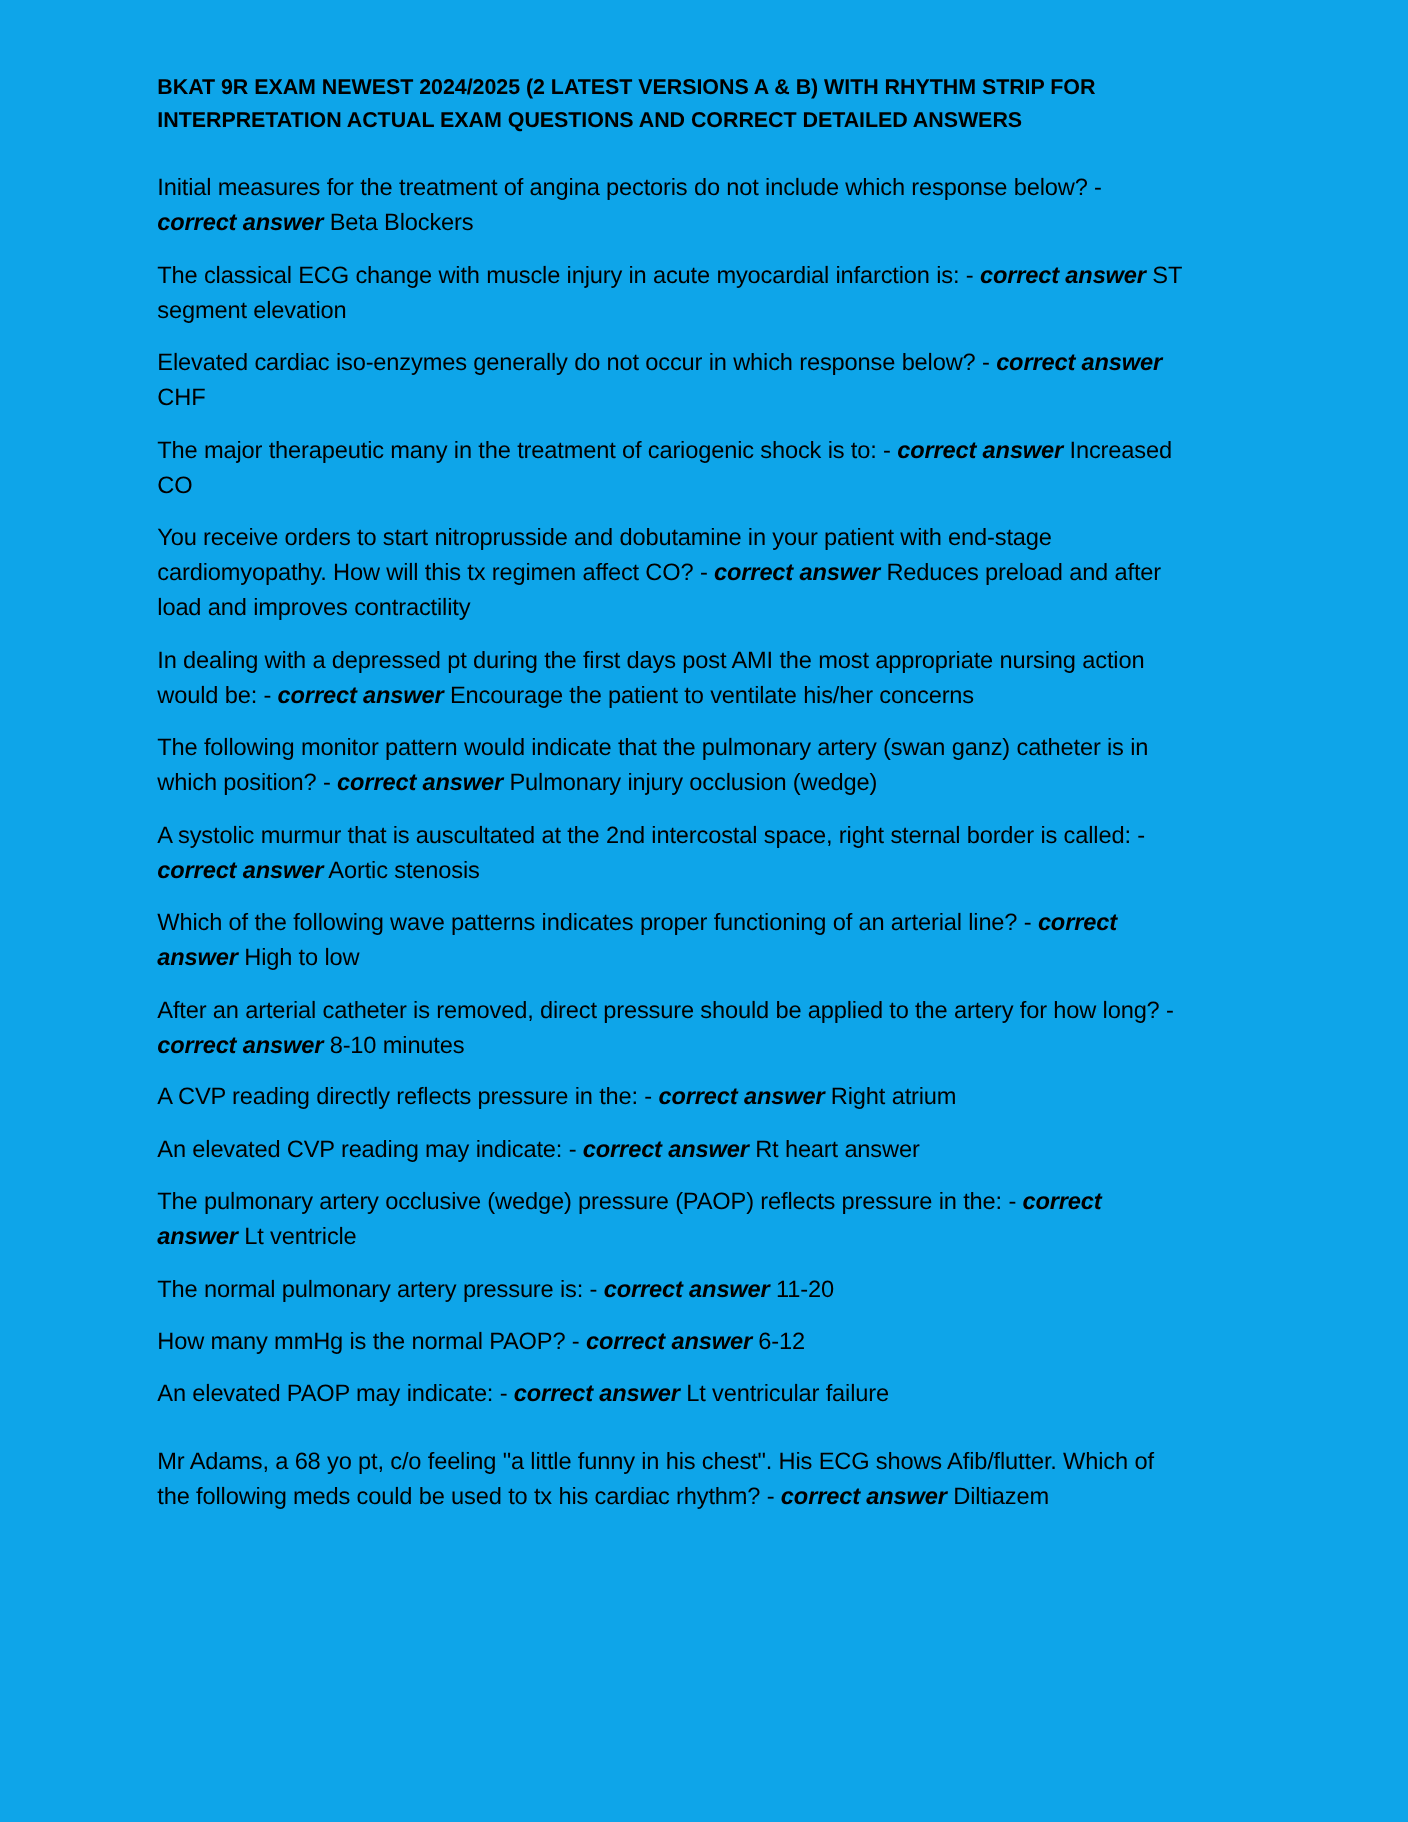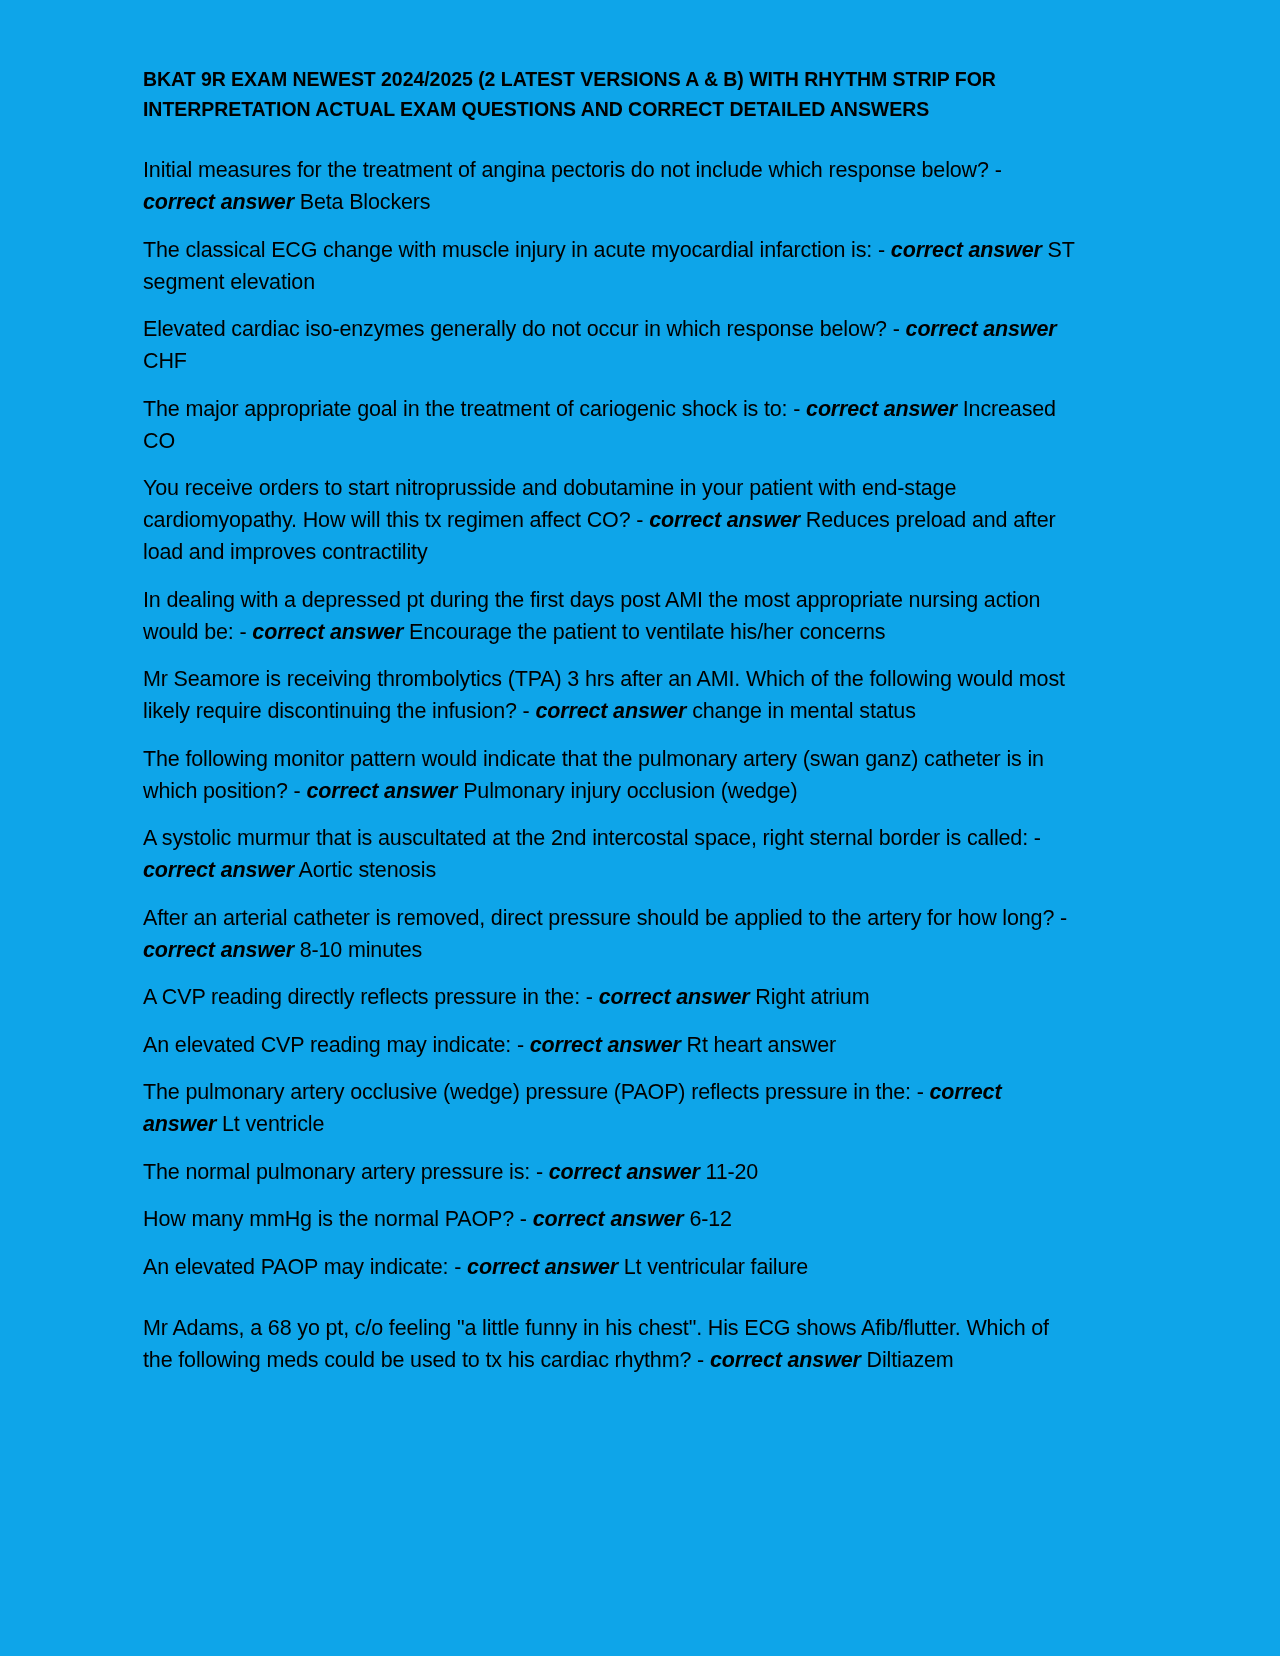--- a/index.html
+++ b/index.html
@@ -56,26 +56,26 @@
 
 <div class="page">
   <div class="content">
 
     <h1 class="doc-title">BKAT 9R EXAM NEWEST 2024/2025 (2 LATEST VERSIONS A &amp; B) WITH RHYTHM STRIP FOR INTERPRETATION ACTUAL EXAM QUESTIONS AND CORRECT DETAILED ANSWERS</h1>
 
     <div id="qa-list">
         <p class="qa-block"><span>Initial measures for the treatment of angina pectoris do not include which response below?</span><span> - </span><span class="marker">correct answer</span> <span>Beta Blockers</span></p>
         <p class="qa-block"><span>The classical ECG change with muscle injury in acute myocardial infarction is:</span><span> - </span><span class="marker">correct answer</span> <span>ST segment elevation</span></p>
         <p class="qa-block"><span>Elevated cardiac iso-enzymes generally do not occur in which response below?</span><span> - </span><span class="marker">correct answer</span> <span>CHF</span></p>
-        <p class="qa-block"><span>The major appropriate goal in the treatment of cariogenic shock is to:</span><span> - </span><span class="marker">correct answer</span> <span>Increased CO</span></p>
+        <p class="qa-block"><span>The major therapeutic many in the treatment of cariogenic shock is to:</span><span> - </span><span class="marker">correct answer</span> <span>Increased CO</span></p>
         <p class="qa-block"><span>You receive orders to start nitroprusside and dobutamine in your patient with end-stage cardiomyopathy. How will this tx regimen affect CO?</span><span> - </span><span class="marker">correct answer</span> <span>Reduces preload and after load and improves contractility</span></p>
         <p class="qa-block"><span>In dealing with a depressed pt during the first days post AMI the most appropriate nursing action would be:</span><span> - </span><span class="marker">correct answer</span> <span>Encourage the patient to ventilate his/her concerns</span></p>
-        <p class="qa-block"><span>Mr Seamore is receiving thrombolytics (TPA) 3 hrs after an AMI. Which of the following would most likely require discontinuing the infusion?</span><span> - </span><span class="marker">correct answer</span> <span>change in mental status</span></p>
         <p class="qa-block"><span>The following monitor pattern would indicate that the pulmonary artery (swan ganz) catheter is in which position?</span><span> - </span><span class="marker">correct answer</span> <span>Pulmonary injury occlusion (wedge)</span></p>
         <p class="qa-block"><span>A systolic murmur that is auscultated at the 2nd intercostal space, right sternal border is called:</span><span> - </span><span class="marker">correct answer</span> <span>Aortic stenosis</span></p>
+        <p class="qa-block"><span>Which of the following wave patterns indicates proper functioning of an arterial line?</span><span> - </span><span class="marker">correct answer</span> <span>High to low</span></p>
         <p class="qa-block"><span>After an arterial catheter is removed, direct pressure should be applied to the artery for how long?</span><span> - </span><span class="marker">correct answer</span> <span>8-10 minutes</span></p>
         <p class="qa-block"><span>A CVP reading directly reflects pressure in the:</span><span> - </span><span class="marker">correct answer</span> <span>Right atrium</span></p>
         <p class="qa-block"><span>An elevated CVP reading may indicate:</span><span> - </span><span class="marker">correct answer</span> <span>Rt heart answer</span></p>
         <p class="qa-block"><span>The pulmonary artery occlusive (wedge) pressure (PAOP) reflects pressure in the:</span><span> - </span><span class="marker">correct answer</span> <span>Lt ventricle</span></p>
         <p class="qa-block"><span>The normal pulmonary artery pressure is:</span><span> - </span><span class="marker">correct answer</span> <span>11-20</span></p>
         <p class="qa-block"><span>How many mmHg is the normal PAOP?</span><span> - </span><span class="marker">correct answer</span> <span>6-12</span></p>
         <p class="qa-block"><span>An elevated PAOP may indicate:</span><span> - </span><span class="marker">correct answer</span> <span>Lt ventricular failure</span></p>
         <p class="qa-block"><span>Mr Adams, a 68 yo pt, c/o feeling "a little funny in his chest". His ECG shows Afib/flutter. Which of the following meds could be used to tx his cardiac rhythm?</span><span> - </span><span class="marker">correct answer</span> <span>Diltiazem</span></p>
       </div>
 

